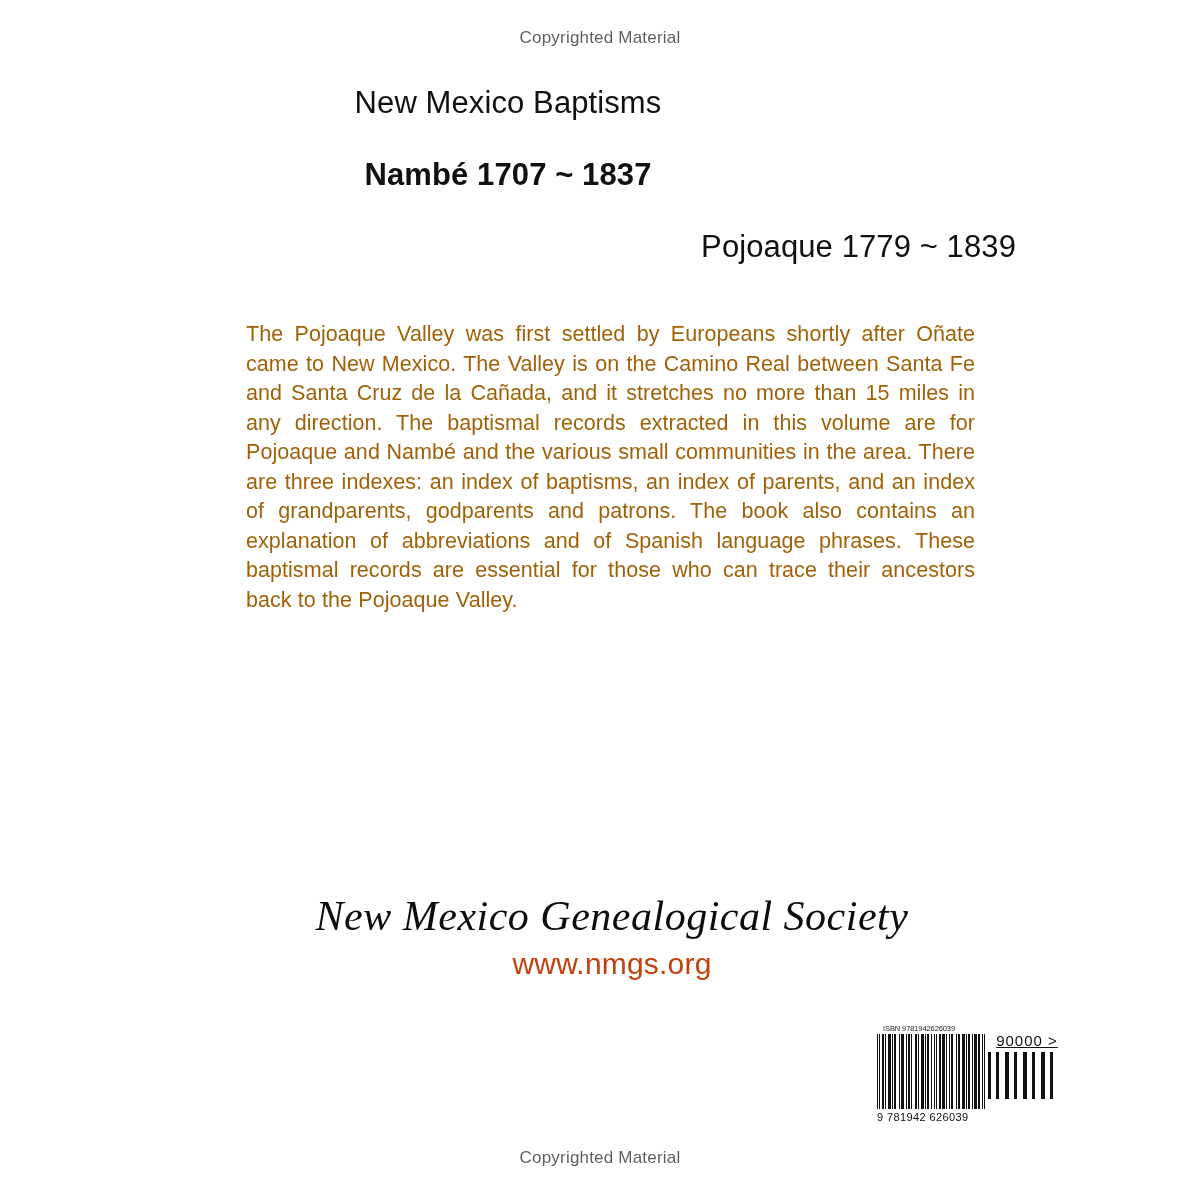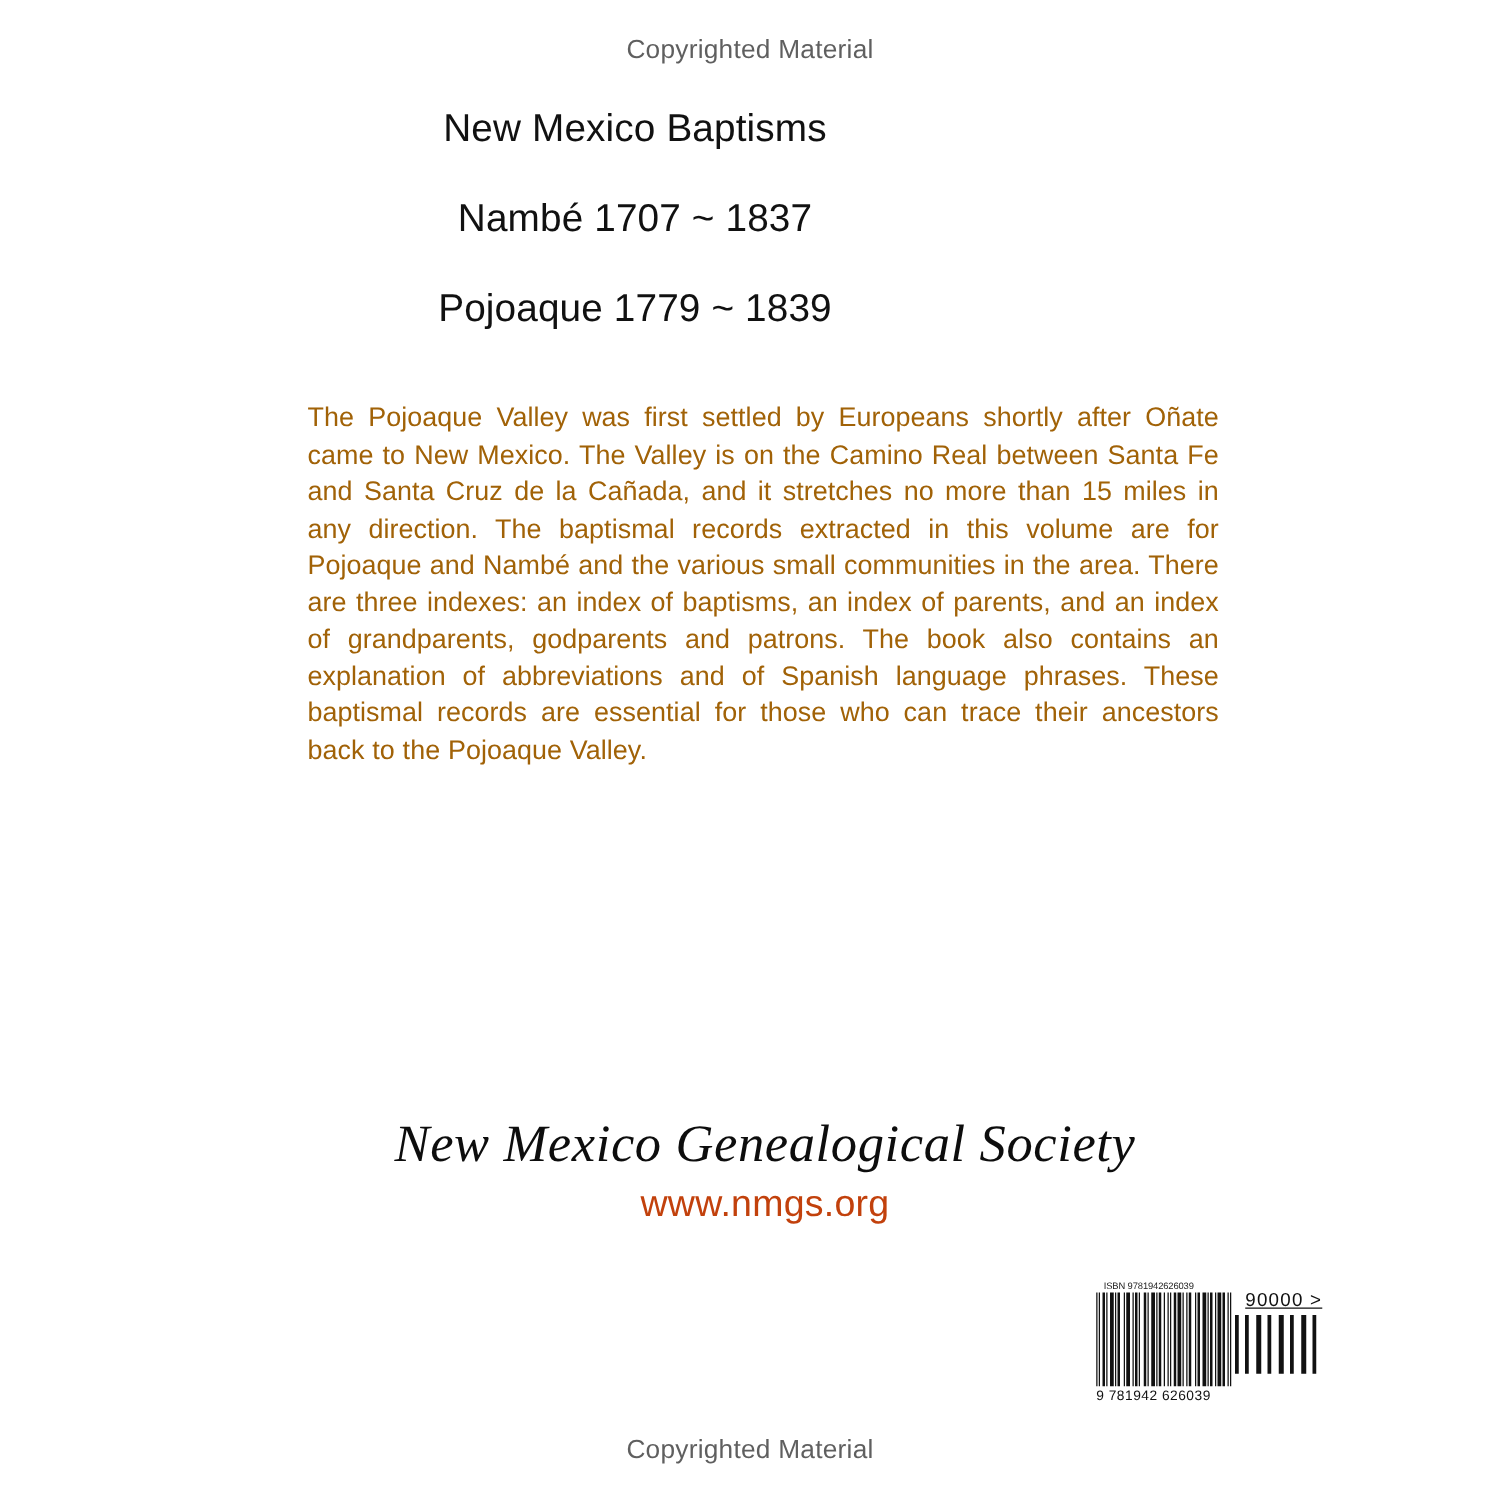--- a/index.html
+++ b/index.html
@@ -22,21 +22,21 @@
     background: #ffffff;
   }
 
   
   .copyright-mark {
     position: absolute;
     left: 0;
     width: 1200px;
     text-align: center;
     font-family: "Liberation Sans", sans-serif;
-    font-size: 21px;
+    font-size: 17px;
     letter-spacing: 0.2px;
     color: #4a4a4a;
     opacity: 0.88;
   }
   .copyright-mark.top { top: 28px; }
   .copyright-mark.bottom { top: 1148px; }
 
   
   .titles {
     position: absolute;
@@ -53,26 +53,28 @@
   .title-main {
     font-size: 31px;
     line-height: 38px;
     letter-spacing: 0.1px;
   }
   .title-sub1 {
     font-size: 31px;
     line-height: 38px;
     margin-top: 34px;
     letter-spacing: 0.1px;
+    font-weight: bold;
   }
   .title-sub2 {
     font-size: 31px;
     line-height: 38px;
     margin-top: 34px;
     letter-spacing: 0.1px;
+    text-align: right;
   }
 
   
   .description {
     position: absolute;
     left: 246px;
     top: 320px;
     width: 729px;
     text-align: justify;
     text-align-last: left;

